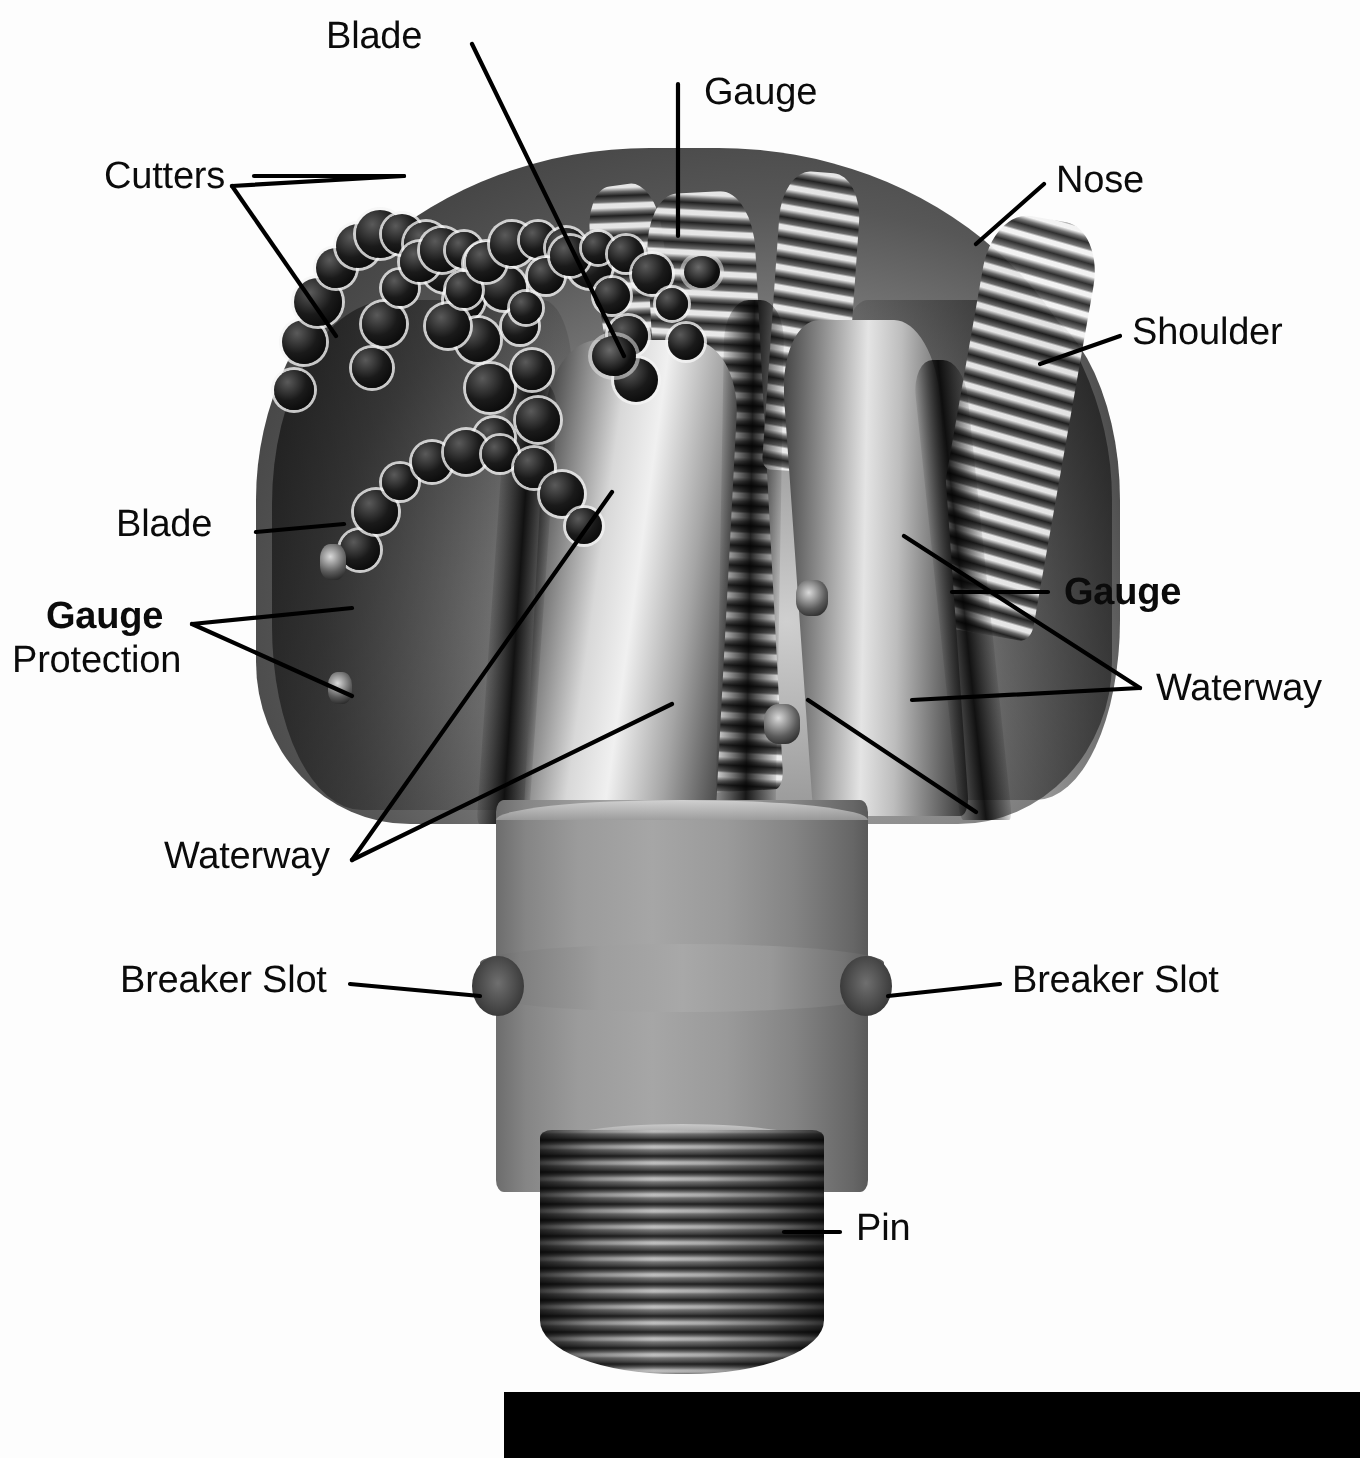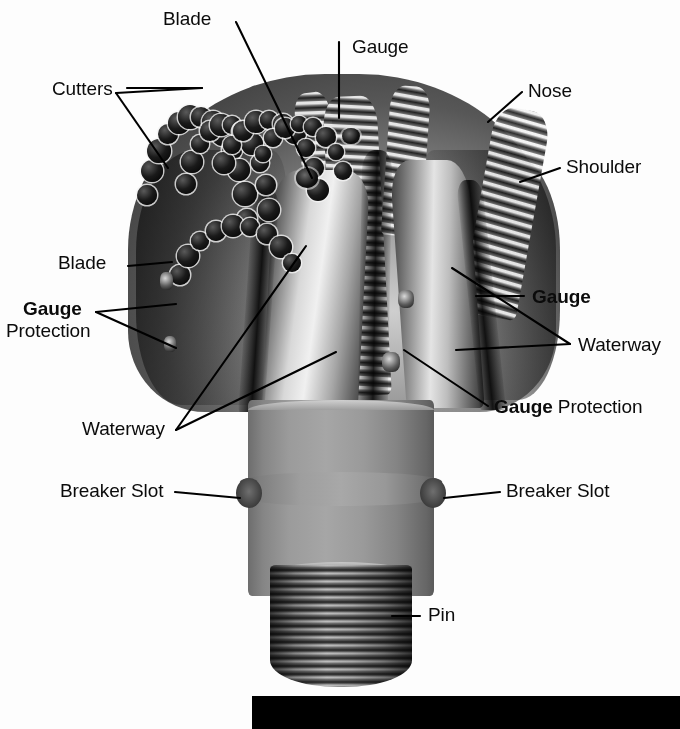--- a/index.html
+++ b/index.html
@@ -332,21 +332,20 @@
 
     <div class="lbl" style="left:58px; top:252px;">Blade</div>
 
     <div class="lbl b" style="left:23px; top:298px;">Gauge</div>
     <div class="lbl" style="left:6px; top:320px;">Protection</div>
 
     <div class="lbl b" style="left:532px; top:286px;">Gauge</div>
 
     <div class="lbl" style="left:578px; top:334px;">Waterway</div>
 
-    <div class="lbl" style="left:494px; top:396px;"><span class="bold">Gauge</span><span> Protection</span></div>
 
     <div class="lbl" style="left:82px; top:418px;">Waterway</div>
 
     <div class="lbl" style="left:60px; top:480px;">Breaker Slot</div>
 
     <div class="lbl" style="left:506px; top:480px;">Breaker Slot</div>
 
     <div class="lbl" style="left:428px; top:604px;">Pin</div>
 
   </div>

